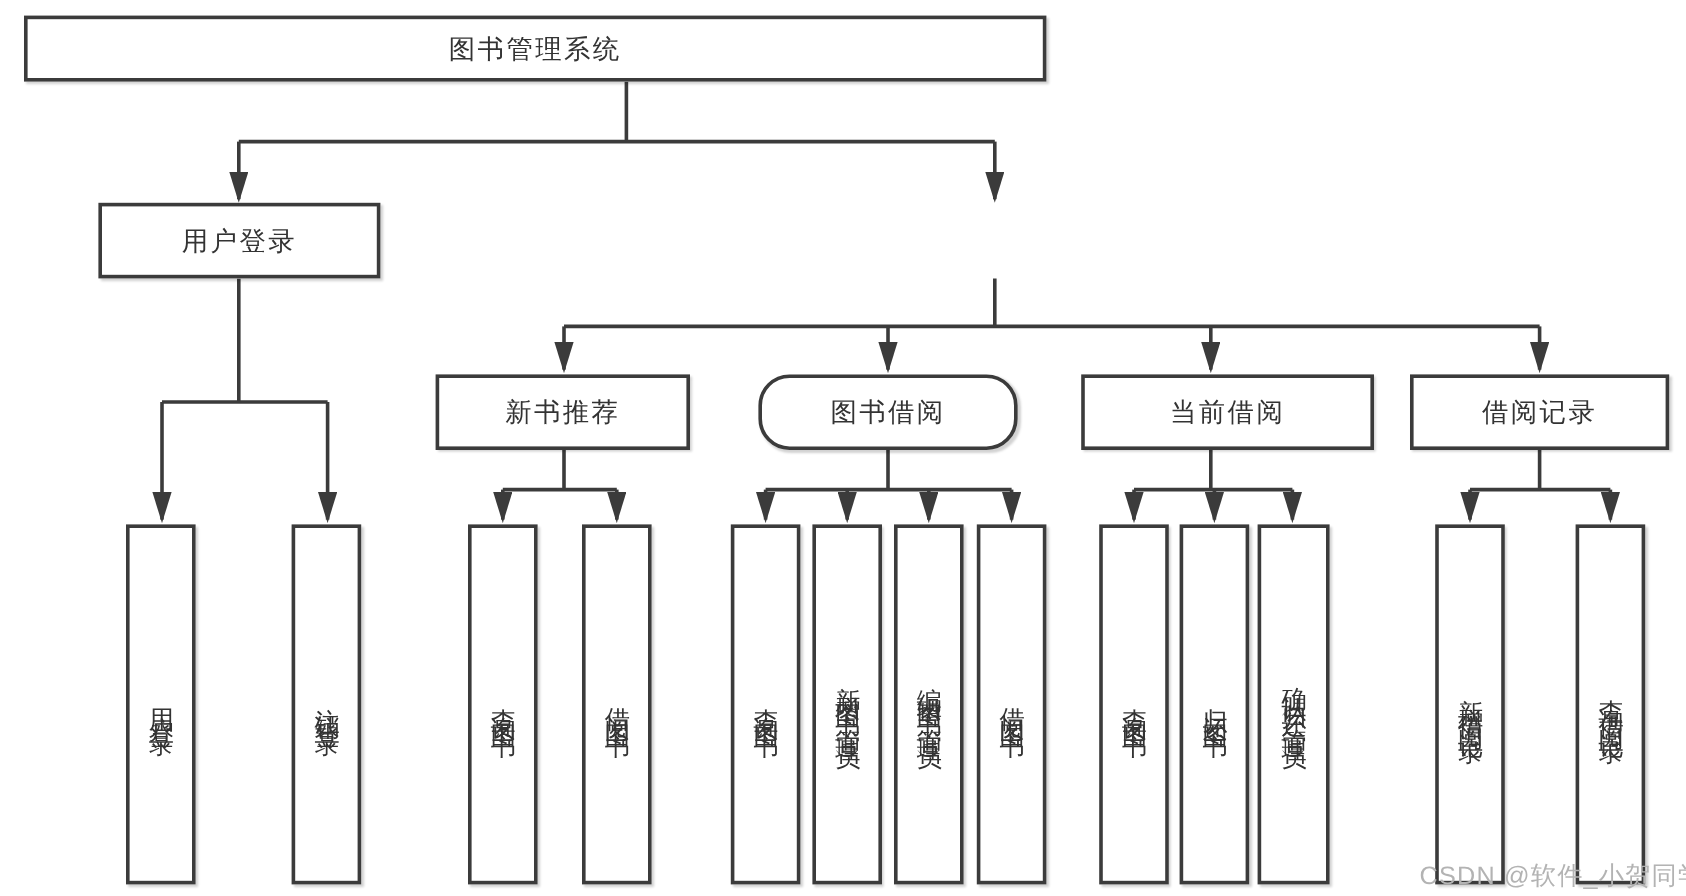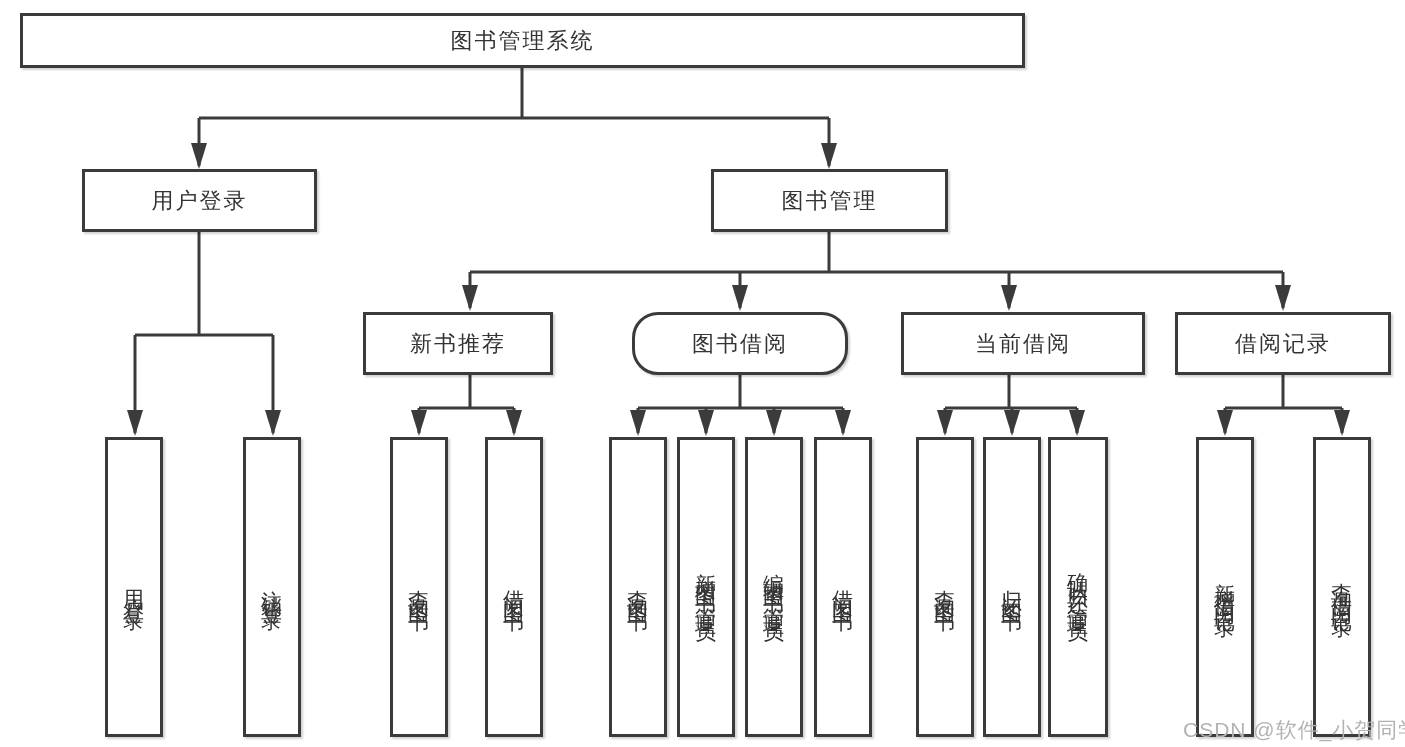--- a/index.html
+++ b/index.html
@@ -67,26 +67,25 @@
       <path d="M945,408 V433" marker-end="url(#arrow)"></path>
       <path d="M1012,408 V433" marker-end="url(#arrow)"></path>
       <path d="M1077,408 V433" marker-end="url(#arrow)"></path>
 
       <path d="M1283,375 V408 M1225,408 H1342"></path>
       <path d="M1225,408 V433" marker-end="url(#arrow)"></path>
       <path d="M1342,408 V433" marker-end="url(#arrow)"></path>
     </g>
   </svg>
 
-  <div class="box" style="left:20px;top:13px;width:1005px;height:55px;">图书管理系统</div>
+  <div class="box" style="left:20px;top:13px;width:852px;height:55px;">图书管理系统</div>
 
   <div class="box br" style="left:82px;width:235px;">用户登录</div>
-  <div class="box br" style="left:711px;width:237px;">图书管理</div>
 
-  <div class="box sec" style="left:363px;width:190px;">新书推荐</div>
+  <div class="box sec" style="left:363px;width:212px;">新书推荐</div>
   <div class="box sec" style="left:632px;width:216px;border-radius:26px;">图书借阅</div>
   <div class="box sec" style="left:901px;width:244px;">当前借阅</div>
   <div class="box sec" style="left:1175px;width:216px;">借阅记录</div>
 
   <div class="box v" style="left:105px;">用户登录</div>
   <div class="box v" style="left:243px;">注销登录</div>
   <div class="box v" style="left:390px;">查询图书</div>
   <div class="box v" style="left:485px;">借阅图书</div>
   <div class="box v" style="left:609px;">查询图书</div>
   <div class="box v" style="left:677px;">新增图书（管理员）</div>

